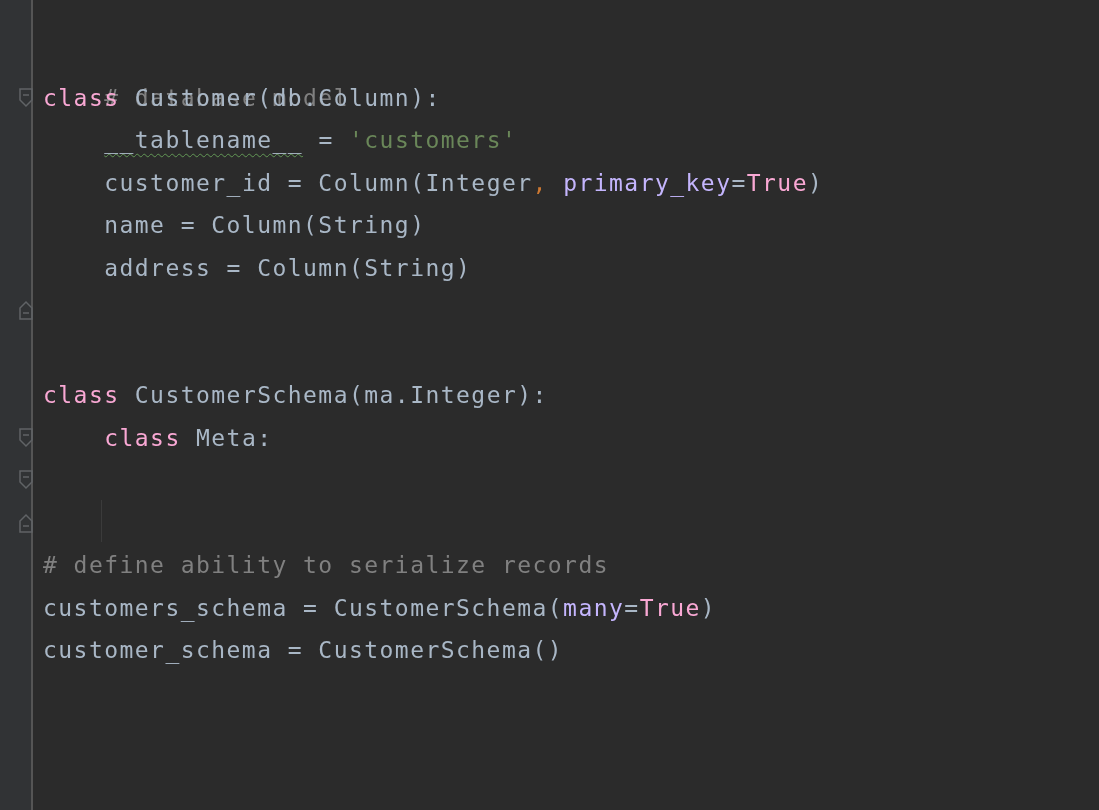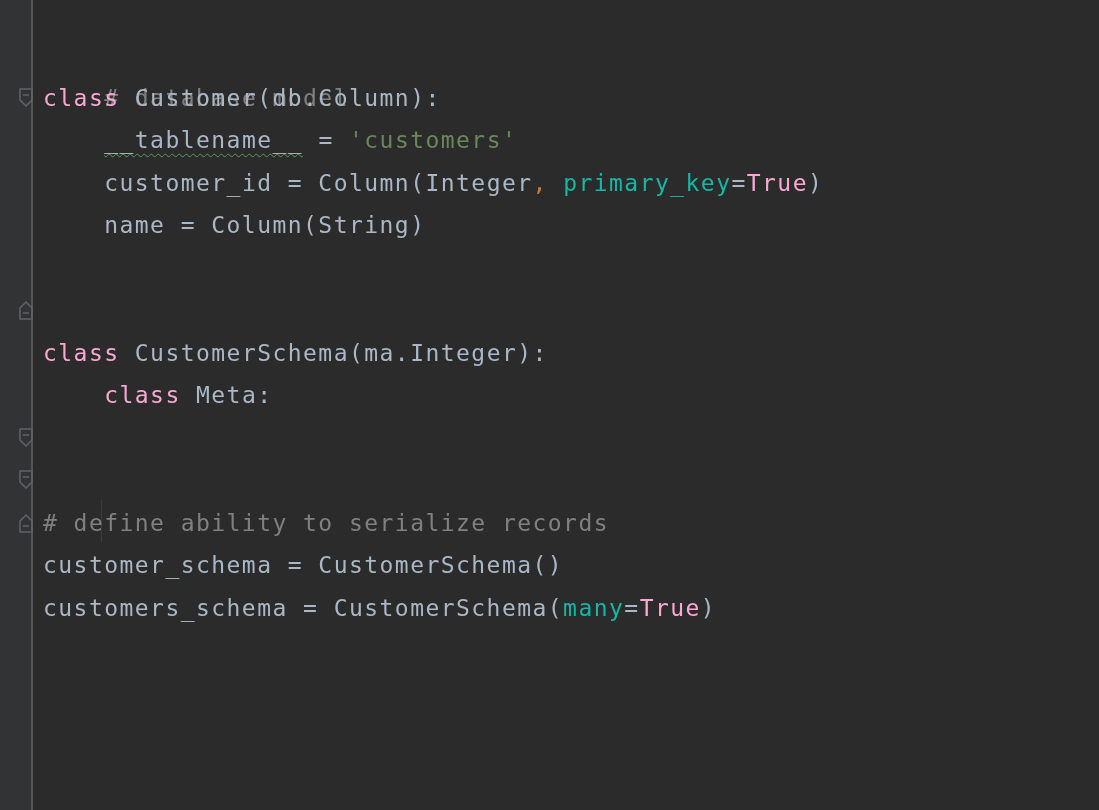--- a/index.html
+++ b/index.html
@@ -22,21 +22,21 @@
       font-size: 23px;
       letter-spacing: 1.45px;
       color: #a9b7c6;
     }
     .line {
       height: 42.5px; line-height: 42.5px; white-space: pre; position: relative;
     }
     .kw { color: #f9a8d4; }
     .str { color: #6a8759; }
     .cmt { color: #808080; }
-    .arg { color: #14b8a6; }
+    .arg { color: #c4b5fd; }
     .punct-kw { color: #cc7832; }
     .typo { text-decoration: underline wavy #629755; text-decoration-thickness: 1px; text-underline-offset: 5px; }
     .fold {
       position: absolute; left: 19px; width: 14px; height: 18px;
     }
     .fold svg { display: block; }
     .indent-guide {
       position: absolute; width: 1px; background: #3b3b3b;
     }
   </style>
@@ -80,22 +80,23 @@
 <div class="indent-guide" style="left:101px; top:500px; height:42px;"></div>
 
 <div class="editor">
   <div class="line">
     <span class="cmt"># database model</span>
   </div>
   <div class="line"><span class="kw">class</span><span> Customer(db.Column):</span></div>
   <div class="line"><span>    </span><span class="typo">__tablename__</span><span> = </span><span class="str">'customers'</span></div>
   <div class="line"><span>    </span><span>customer_id = Column(Integer</span><span class="punct-kw">,</span><span> </span><span class="arg">primary_key</span><span>=</span><span class="kw">True</span><span>)</span></div>
   <div class="line"><span>    name = Column(String)</span></div>
+  <div class="line"><span>    address = Column(String)</span></div>
   <div class="line"><span></span></div>
   <div class="line"><span></span></div>
   <div class="line"><span class="kw">class</span><span> CustomerSchema(ma.Integer):</span></div>
   <div class="line"><span>    </span><span class="kw">class</span><span> Meta:</span></div>
   <div class="line"><span></span></div>
   <div class="line"><span></span></div>
   <div class="line"><span class="cmt"># define ability to serialize records</span></div>
+  <div class="line"><span>customers_schema = CustomerSchema(</span><span class="arg">many</span><span>=</span><span class="kw">True</span><span>)</span></div>
   <div class="line"><span>customer_schema = CustomerSchema()</span></div>
-  <div class="line"><span>customers_schema = CustomerSchema(</span><span class="arg">many</span><span>=</span><span class="kw">True</span><span>)</span></div>
 </div>
 
 </body></html>

